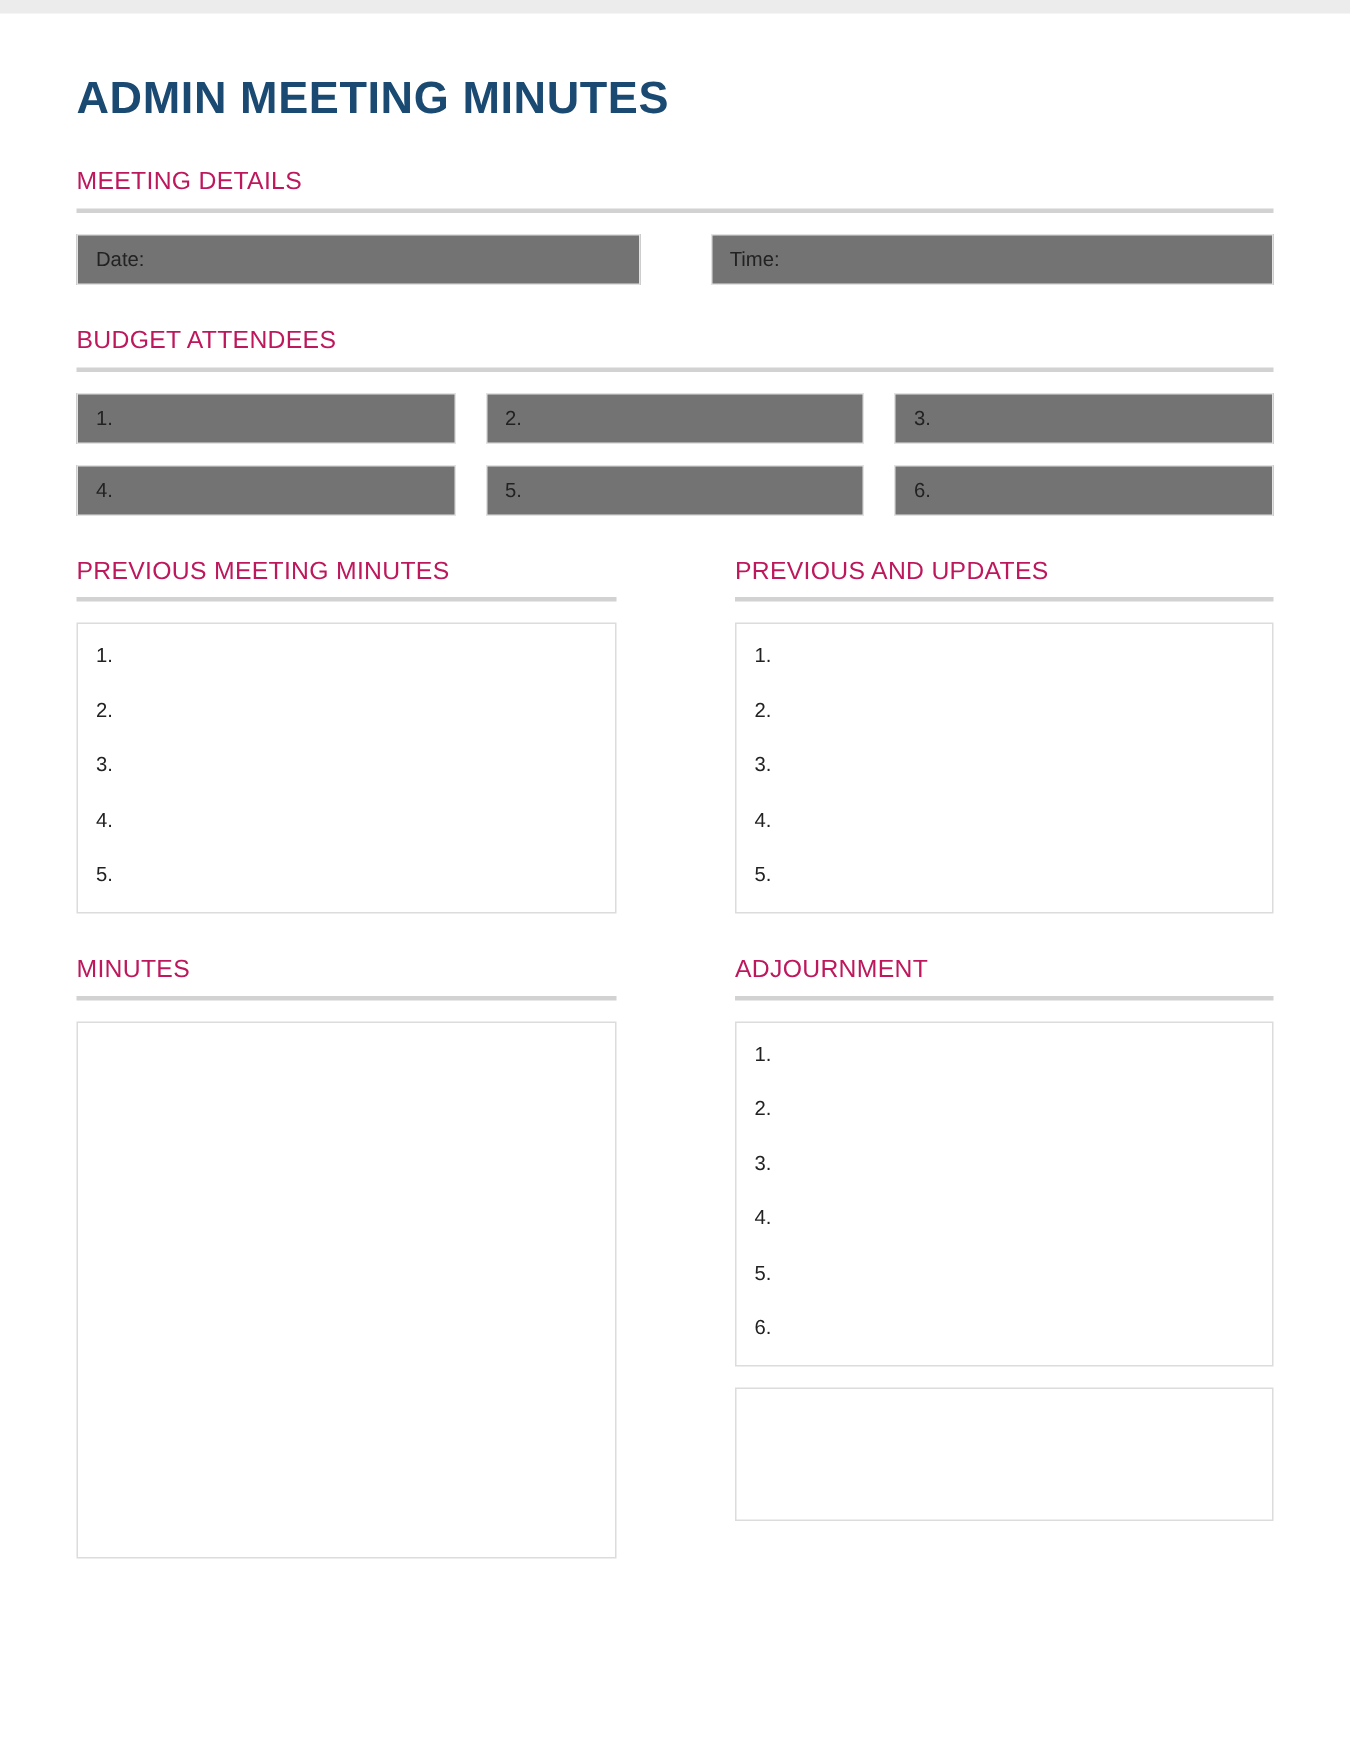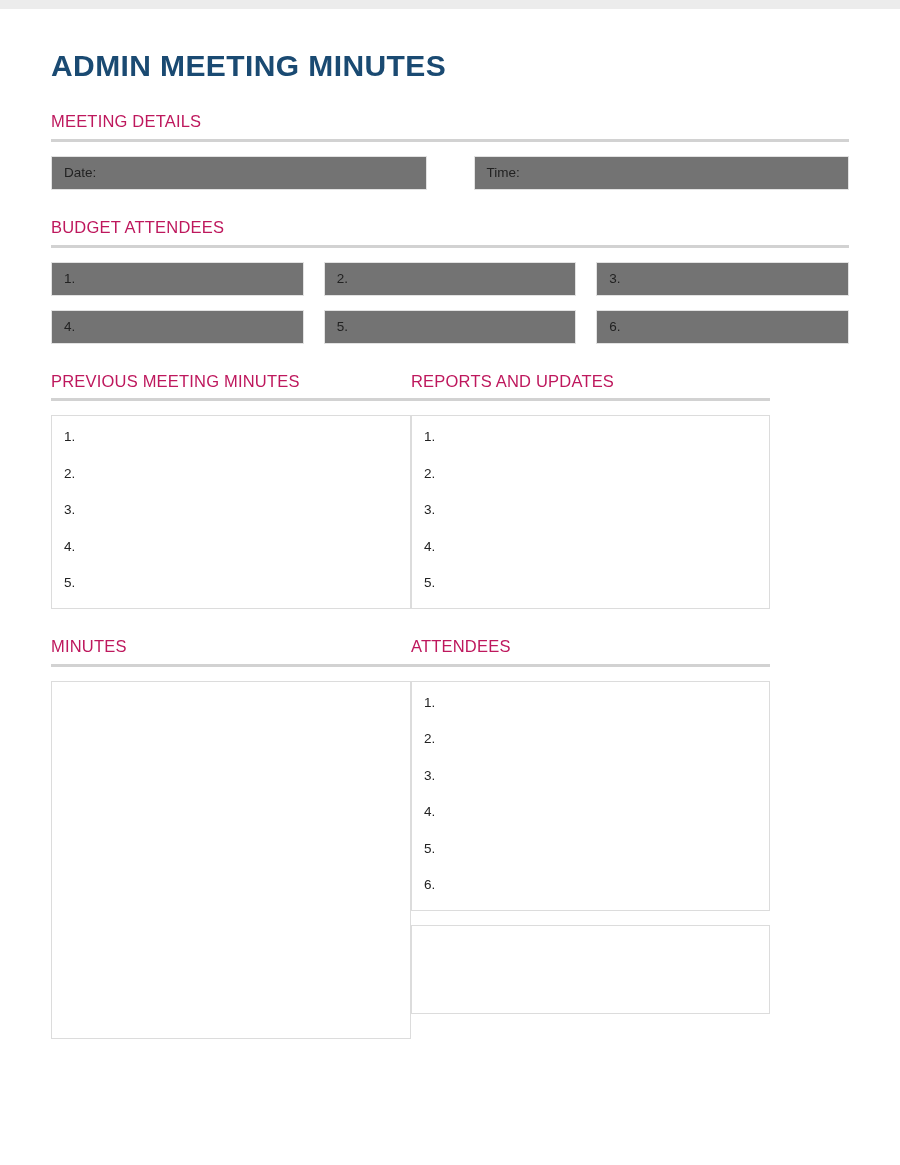--- a/index.html
+++ b/index.html
@@ -75,21 +75,21 @@
     display: flex;
     gap: 20px;
     margin-top: 14px;
   }
   .row3 > * { flex: 1; }
   
   .cols {
     display: flex;
     margin-top: 0;
   }
-  .col-left { width: 360px; }
+  .col-left { width: 360px; margin-right: 79px; }
   .col-right { width: 359px; }
   
   .line-box {
     border: 1px solid #dcdcdc;
     background: #ffffff;
     padding: 14px 0 10px 12px;
     margin-top: 14px;
   }
   .line-box .line-item {
     font-size: 13.5px;
@@ -159,33 +159,33 @@
         <span class="head-text">MINUTES</span>
         <span class="head-rule"></span>
       </div>
       <div class="blank-box" style="height:358px;"></div>
 
     </div>
 
     <div class="col-right">
 
       <div class="section-head">
-        <span class="head-text">REPORTS AND UPDATES</span>
+        <span class="head-text">PREVIOUS AND UPDATES</span>
         <span class="head-rule"></span>
       </div>
       <div class="line-box">
         <div class="line-item">1.</div>
         <div class="line-item">2.</div>
         <div class="line-item">3.</div>
         <div class="line-item">4.</div>
         <div class="line-item">5.</div>
       </div>
 
       <div class="section-head">
-        <span class="head-text">ATTENDEES</span>
+        <span class="head-text">ADJOURNMENT</span>
         <span class="head-rule"></span>
       </div>
       <div class="line-box">
         <div class="line-item">1.</div>
         <div class="line-item">2.</div>
         <div class="line-item">3.</div>
         <div class="line-item">4.</div>
         <div class="line-item">5.</div>
         <div class="line-item">6.</div>
       </div>

